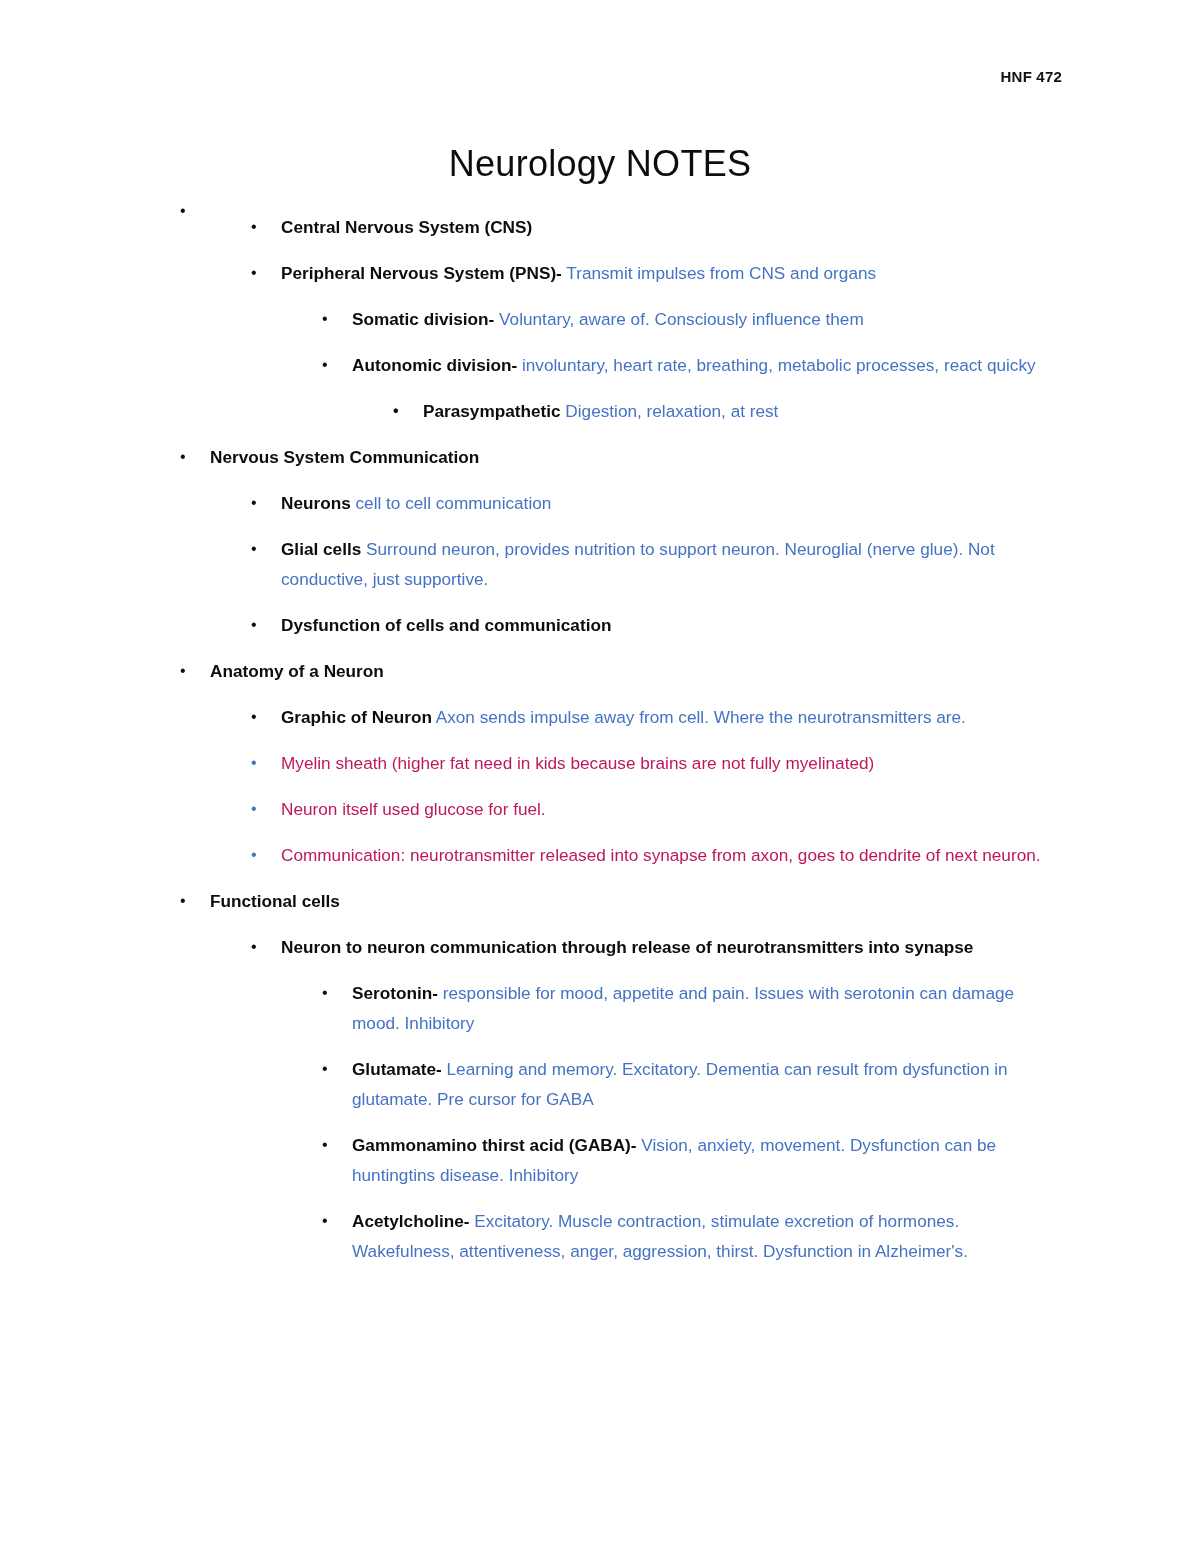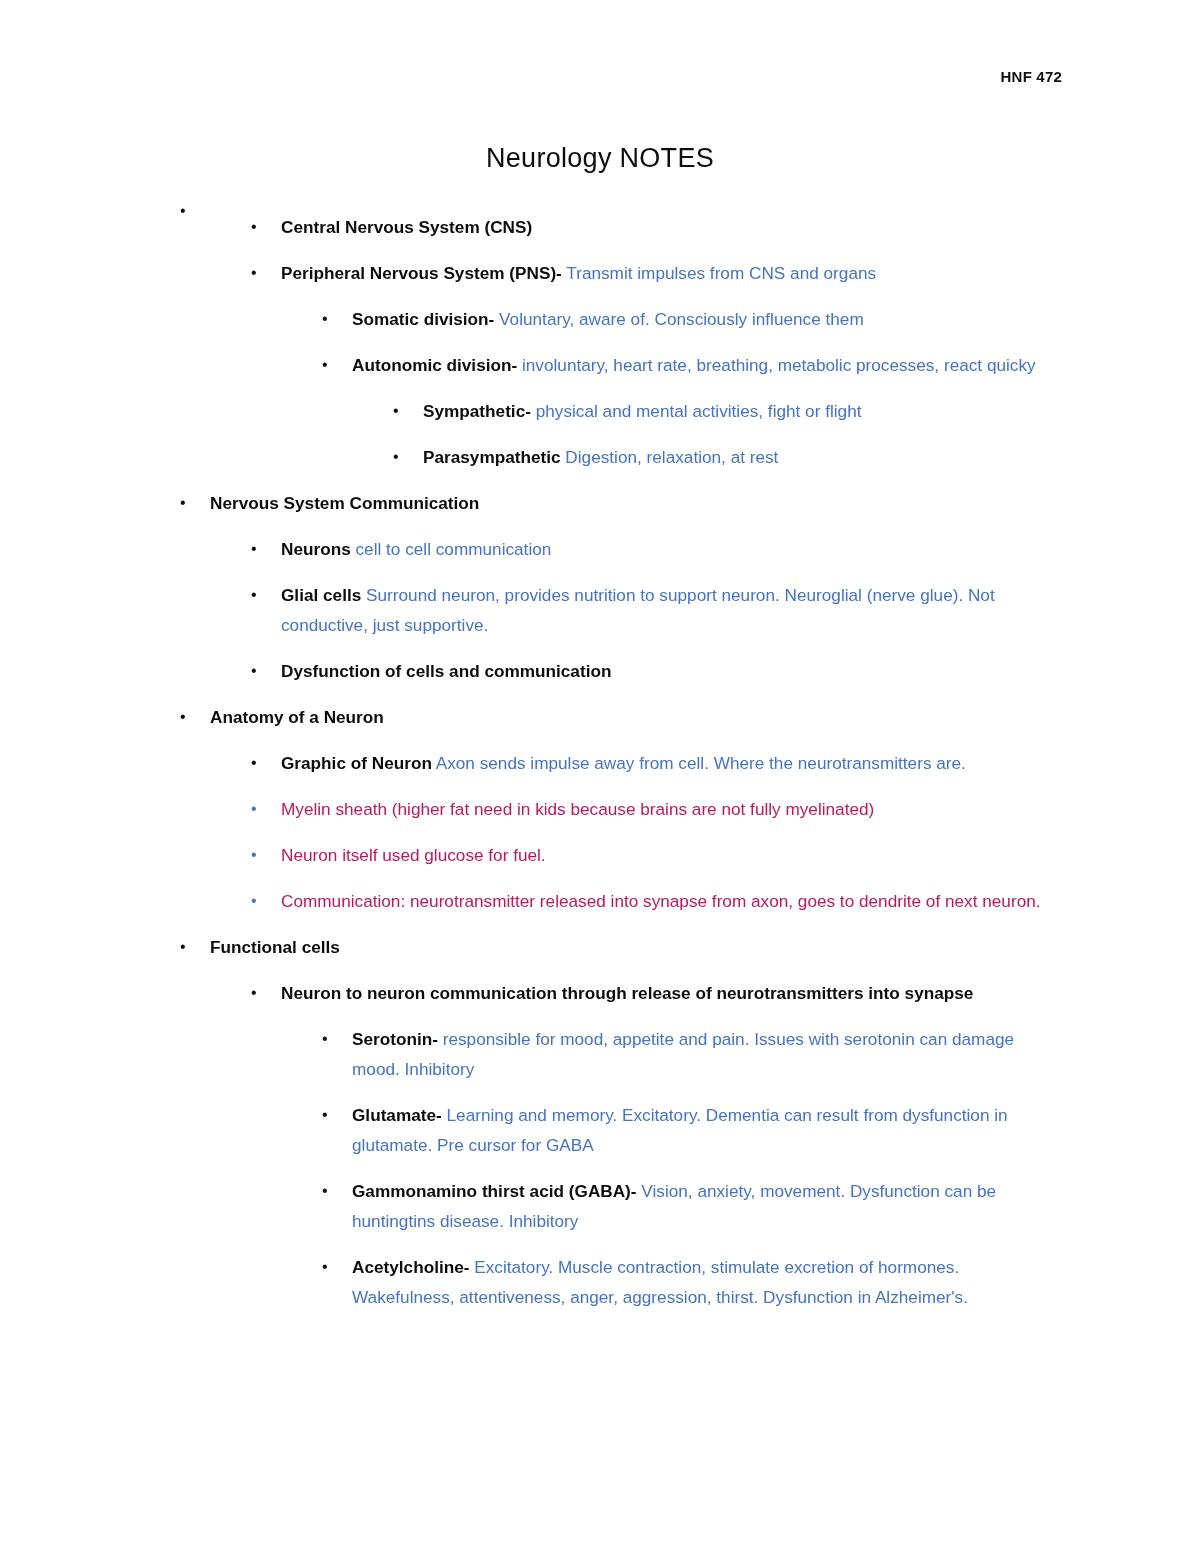--- a/index.html
+++ b/index.html
@@ -27,21 +27,21 @@
     font-weight: bold;
     letter-spacing: 0.2px;
     color: #111111;
   }
   .doc-title {
     position: absolute;
     top: 143px;
     left: 0;
     width: 1200px;
     text-align: center;
-    font-size: 27px;
+    font-size: 36px;
     font-weight: normal;
     color: #0d0d0d;
     letter-spacing: 0.3px;
   }
   .content {
     position: absolute;
     top: 196px;
     left: 0;
     width: 1200px;
   }
@@ -130,21 +130,20 @@
       <div class="li lvl3">
         <span class="bullet black">•</span>
         <span class="txt"><span class="lbl">Somatic division-</span> <span class="desc">Voluntary, aware of. Consciously influence them</span></span>
       </div>
       <div class="li lvl3">
         <span class="bullet black">•</span>
         <span class="txt"><span class="lbl">Autonomic division-</span> <span class="desc">involuntary, heart rate, breathing, metabolic processes, react quicky</span></span>
       </div>
       <div class="li lvl4">
         <span class="bullet black">•</span>
-        <span class="txt"><span class="lbl">Sympathetic-</span> <span class="desc">physical and mental activities, fight or flight</span></span>
       </div>
       <div class="li lvl4">
         <span class="bullet black">•</span>
         <span class="txt"><span class="lbl">Parasympathetic</span> <span class="desc">Digestion, relaxation, at rest</span></span>
       </div>
       <div class="li lvl1 gap-top-md">
         <span class="bullet black">•</span>
         <span class="txt"><span class="lbl">Nervous System Communication</span></span>
       </div>
       <div class="li lvl2">

